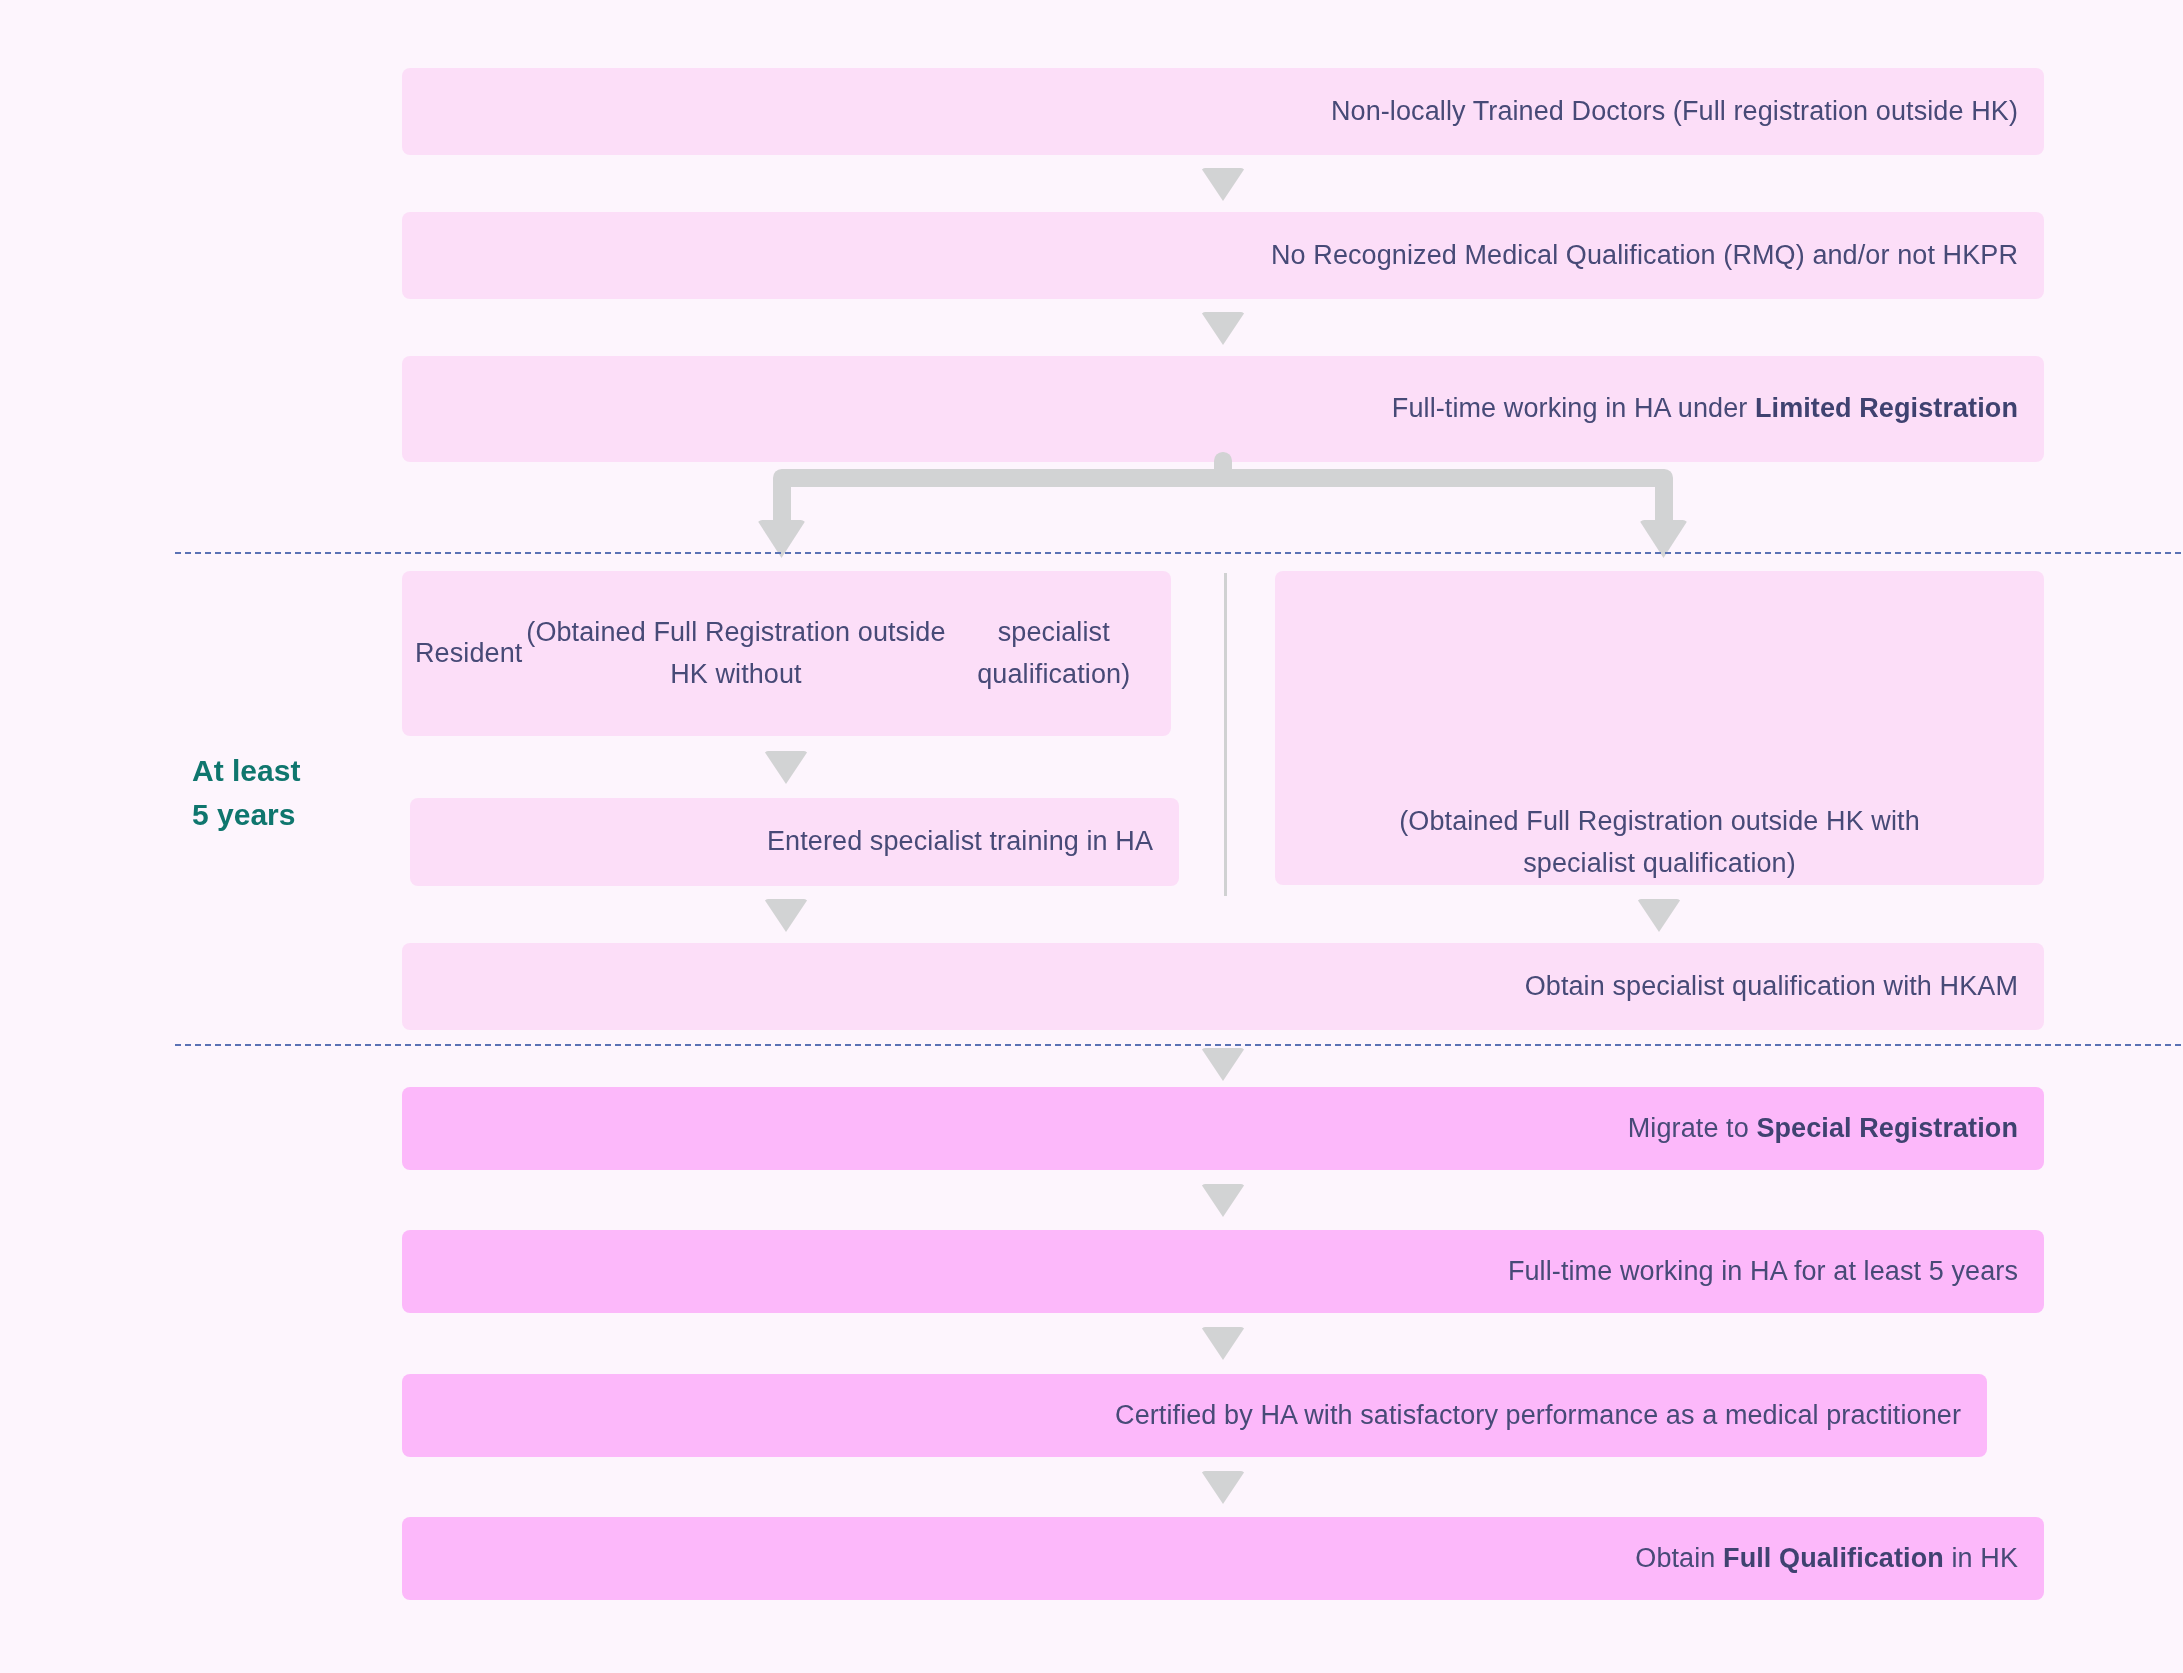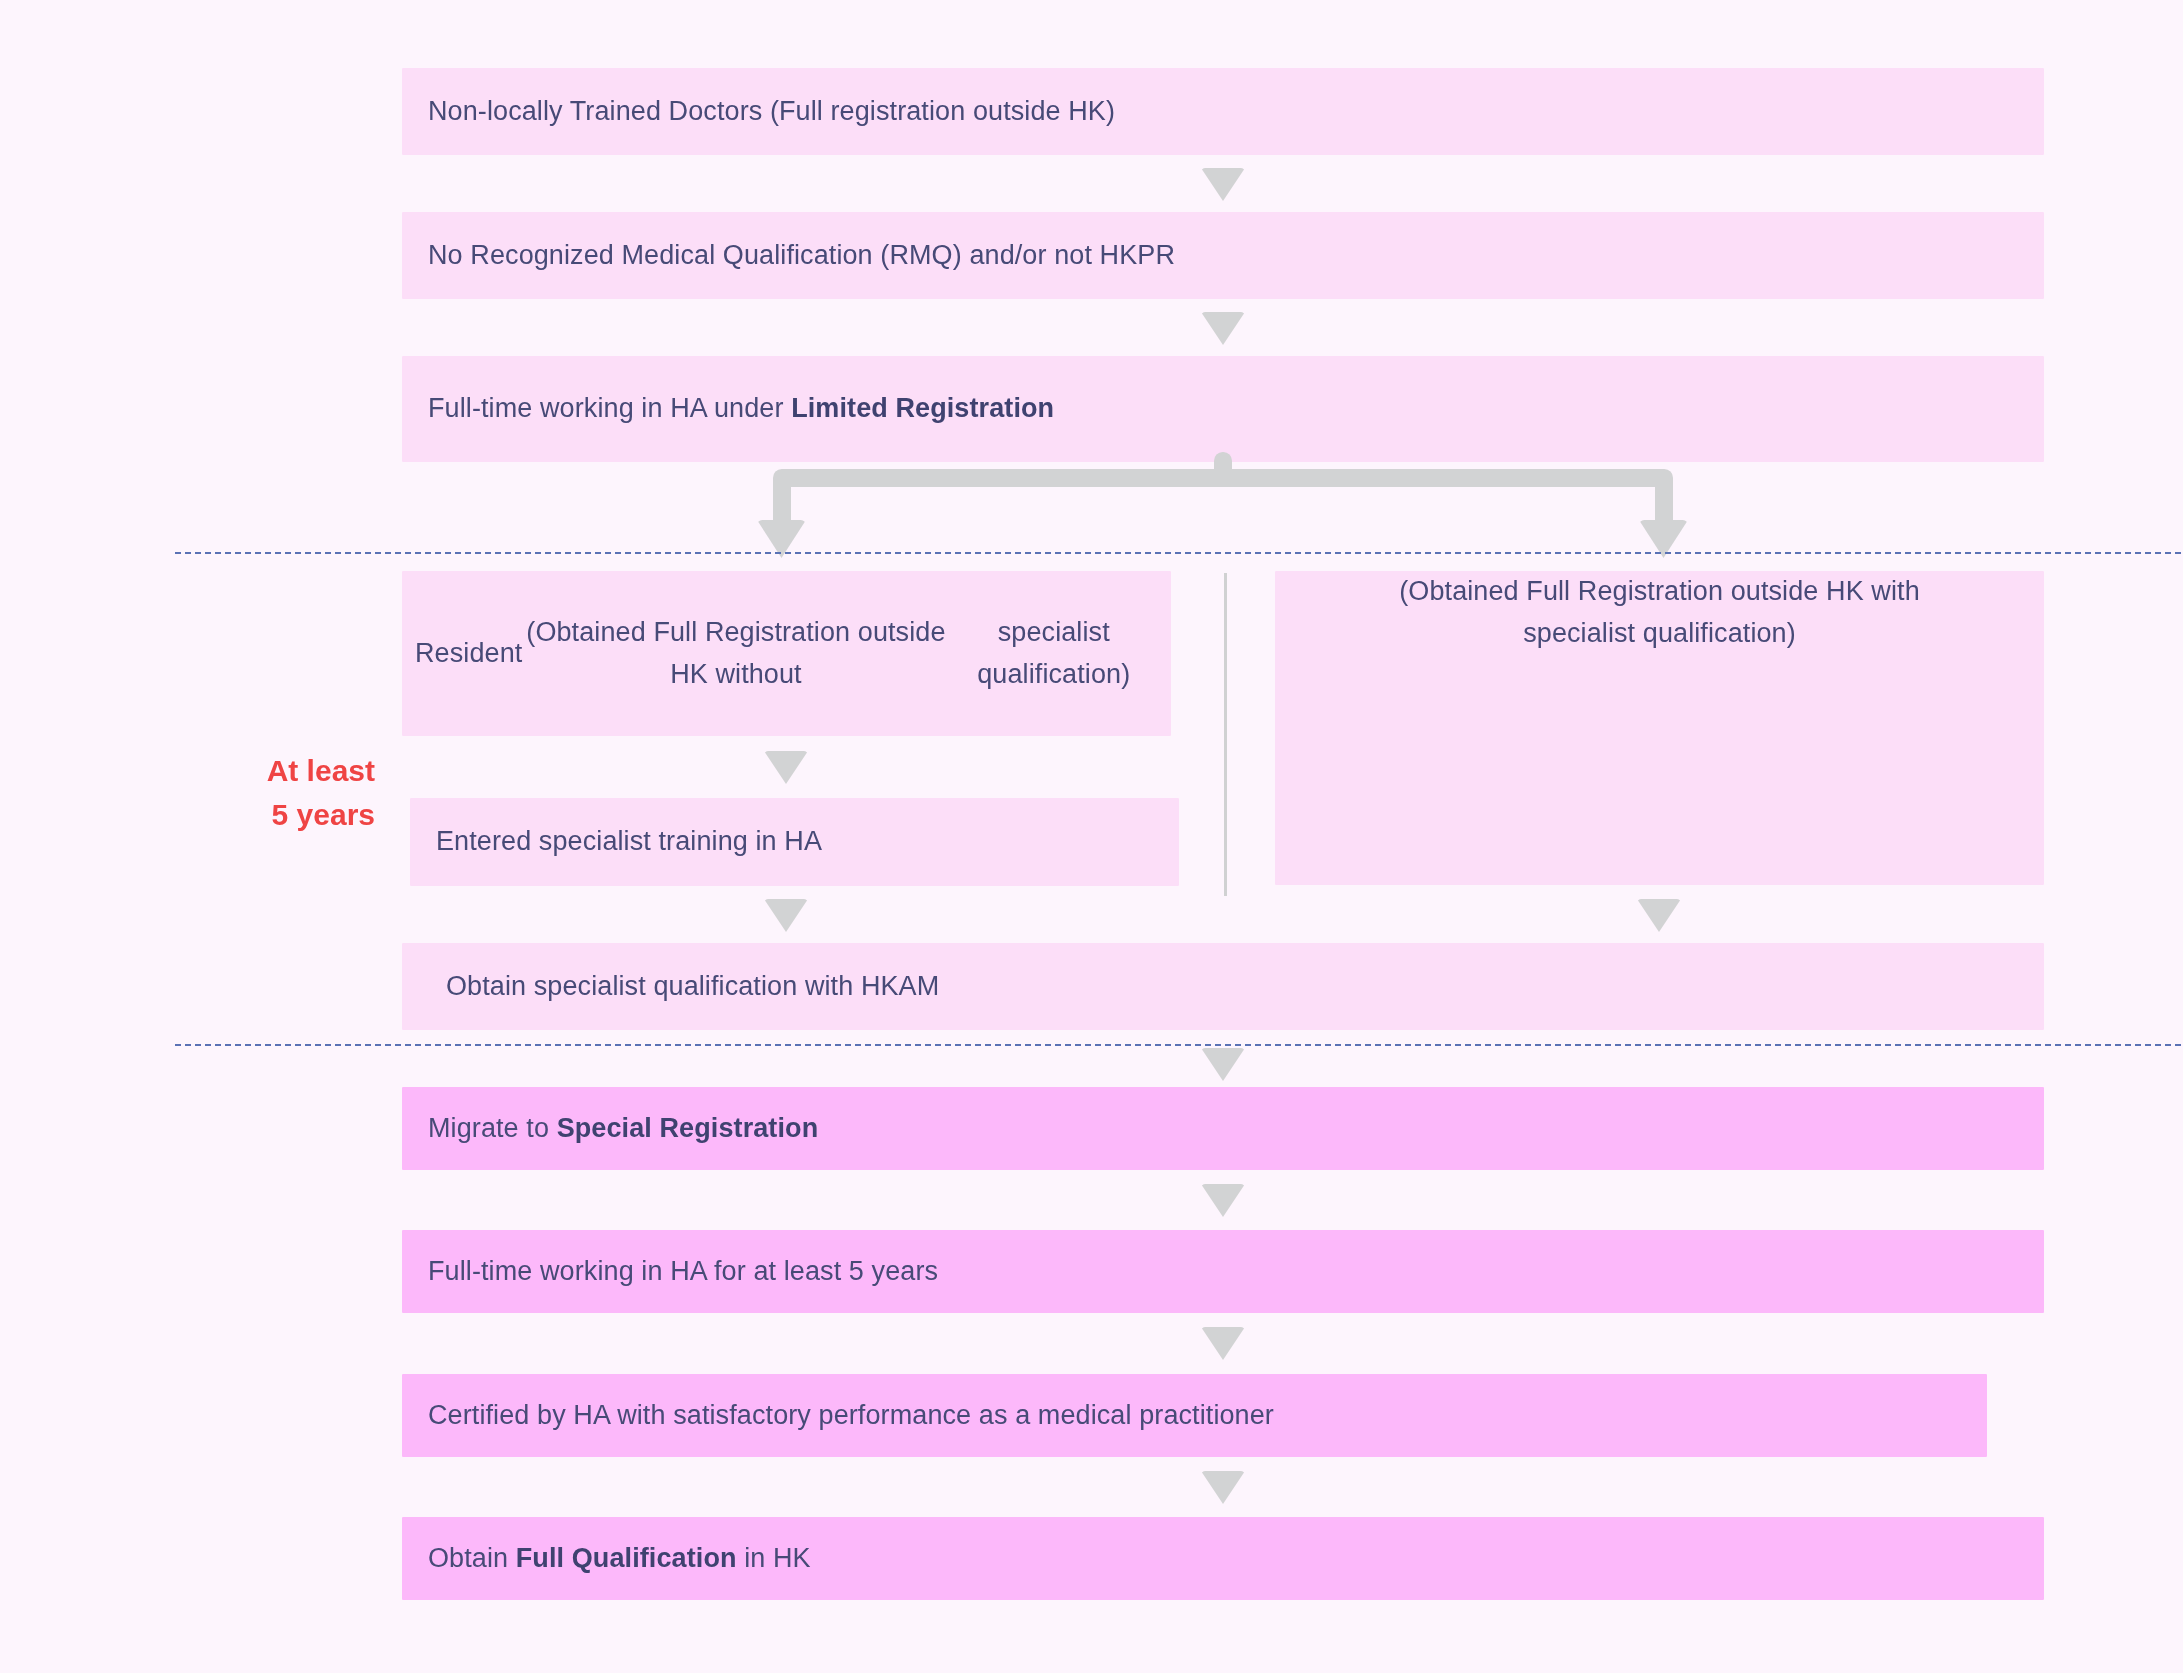--- a/index.html
+++ b/index.html
@@ -16,24 +16,24 @@
     width: 2445px;
     height: 1673px;
     background: #fdf5fd;
     overflow: hidden;
   }
 
   
   .box {
     position: absolute;
     box-sizing: border-box;
-    border-radius: 1px;
+    border-radius: 8px;
     display: flex;
     align-items: center;
-    justify-content: flex-start;
+    justify-content: flex-end;
     text-align: center;
     color: #474a77;
     font-size: 27px;
     line-height: 1.55;
     padding: 0 26px;
     font-weight: 400;
     letter-spacing: 0.1px;
   }
   .box.light { background: #fcdef8; }
   .box.deep  { background: #fcb8fa; }
@@ -84,25 +84,25 @@
   
   .v-divider {
     position: absolute;
     width: 2.6px;
     background: #d0d1d2;
   }
 
   
   .side-label {
     position: absolute;
-    color: #ef4444;
+    color: #0f766e;
     font-size: 30px;
     font-weight: 700;
     line-height: 1.45;
-    text-align: right;
+    text-align: left;
     white-space: pre-line;
   }
 </style>
 </head>
 <body>
 
 <div id="stage">
 
   <div class="box light" style="left:402px; top:68px; width:1642px; height:87px;">
     <span>Non-locally Trained Doctors (Full registration outside HK)</span>

